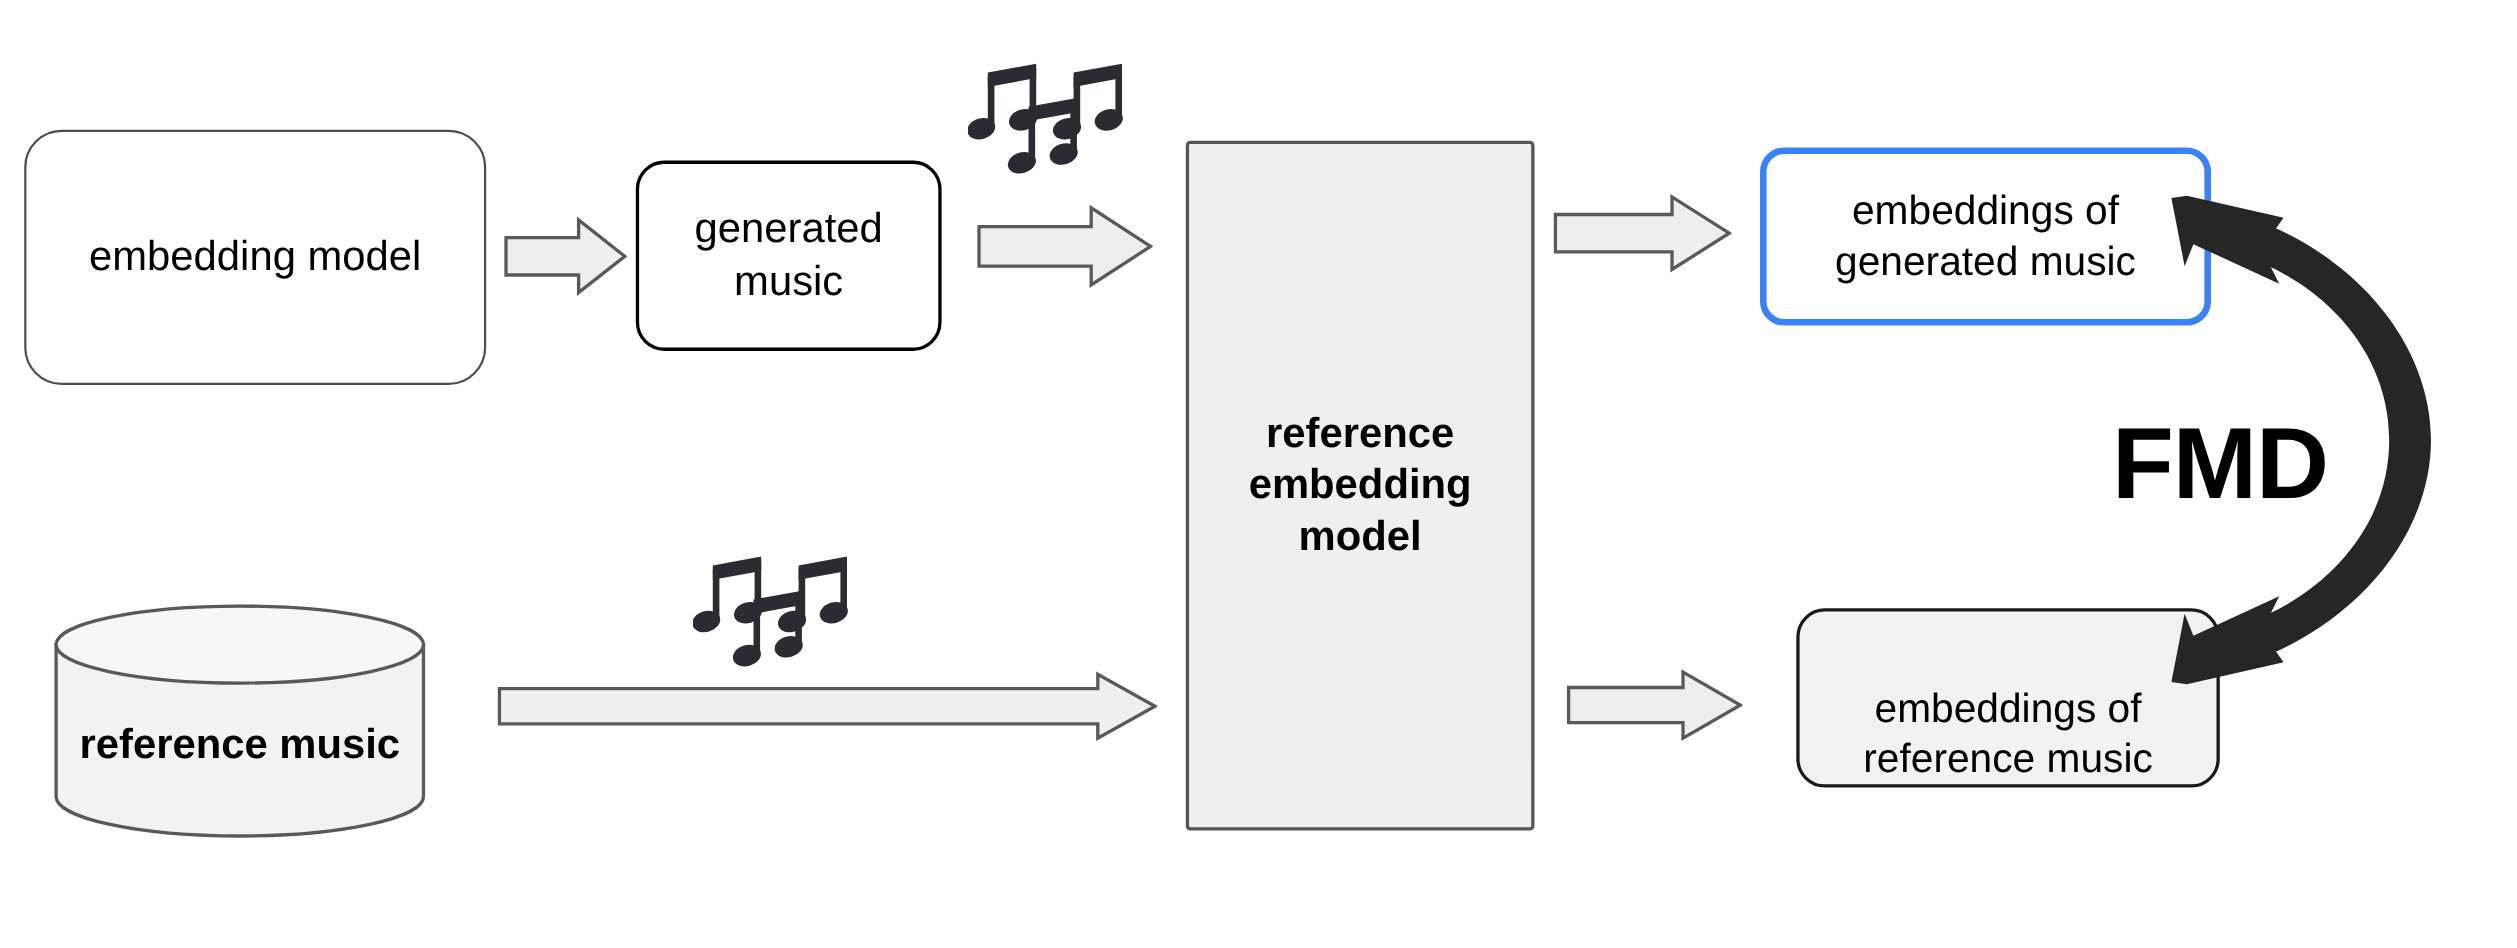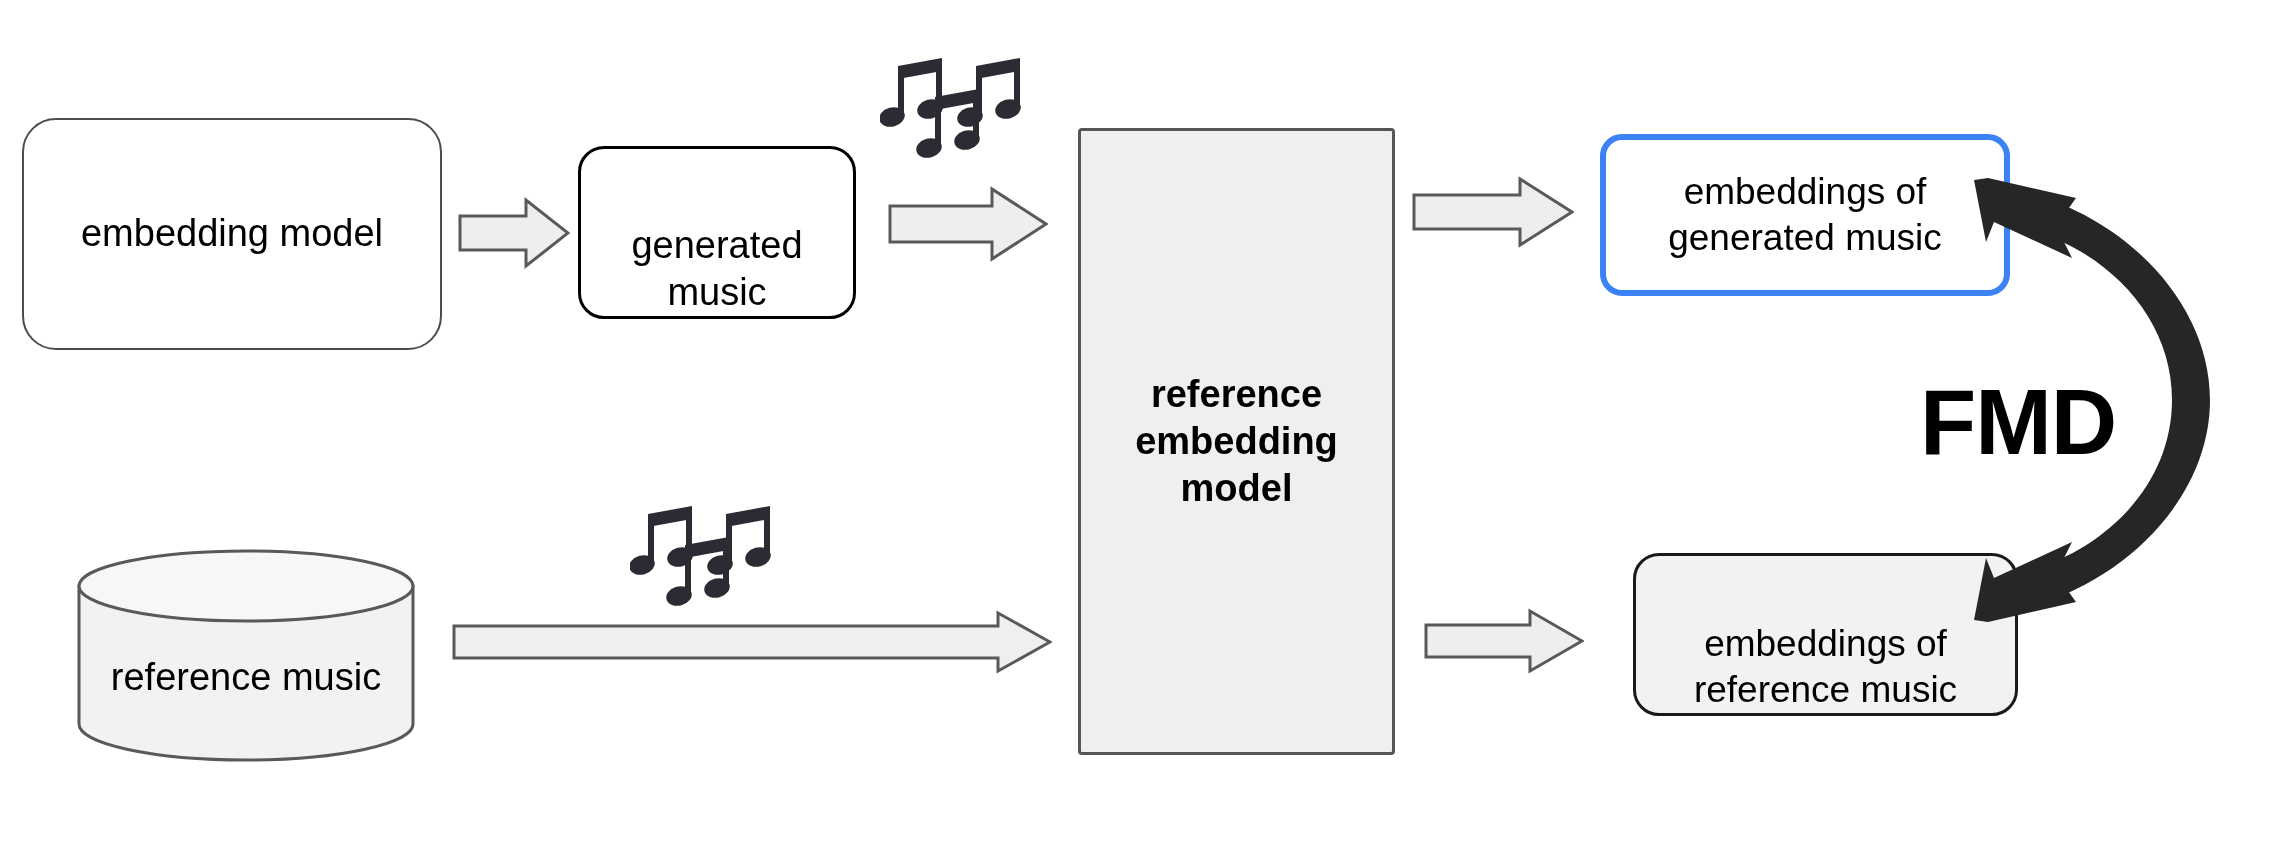--- a/index.html
+++ b/index.html
@@ -35,21 +35,20 @@
     font-size: 38px;
   }
 
   
   #generated-music {
     left: 578px; top: 146px; width: 278px; height: 173px;
     background: #ffffff;
     border: 3px solid #000000;
     border-radius: 26px;
     font-size: 38px;
-    align-items: flex-end;
   }
 
   
   #reference-embedding-model {
     left: 1078px; top: 128px; width: 317px; height: 627px;
     background: #efefef;
     border: 3px solid #555555;
     border-radius: 4px;
     font-size: 38px;
     font-weight: bold;
@@ -70,21 +69,21 @@
     background: #f2f2f2;
     border: 3px solid #1a1a1a;
     border-radius: 26px;
     font-size: 37px;
     align-items: flex-end;
   }
 
   
   #reference-music {
     position: absolute;
-    left: 76px; top: 548px; width: 340px; height: 214px;
+    left: 48px; top: 548px; width: 340px; height: 214px; font-weight: bold;
   }
   #reference-music svg { display: block; width: 100%; height: 100%; }
   #reference-music .db-label {
     position: absolute;
     left: 0; top: 0; width: 100%; height: 100%;
     display: flex; align-items: center; justify-content: center;
     font-size: 38px; color: #000;
     padding-top: 44px;
     box-sizing: border-box;
   }

